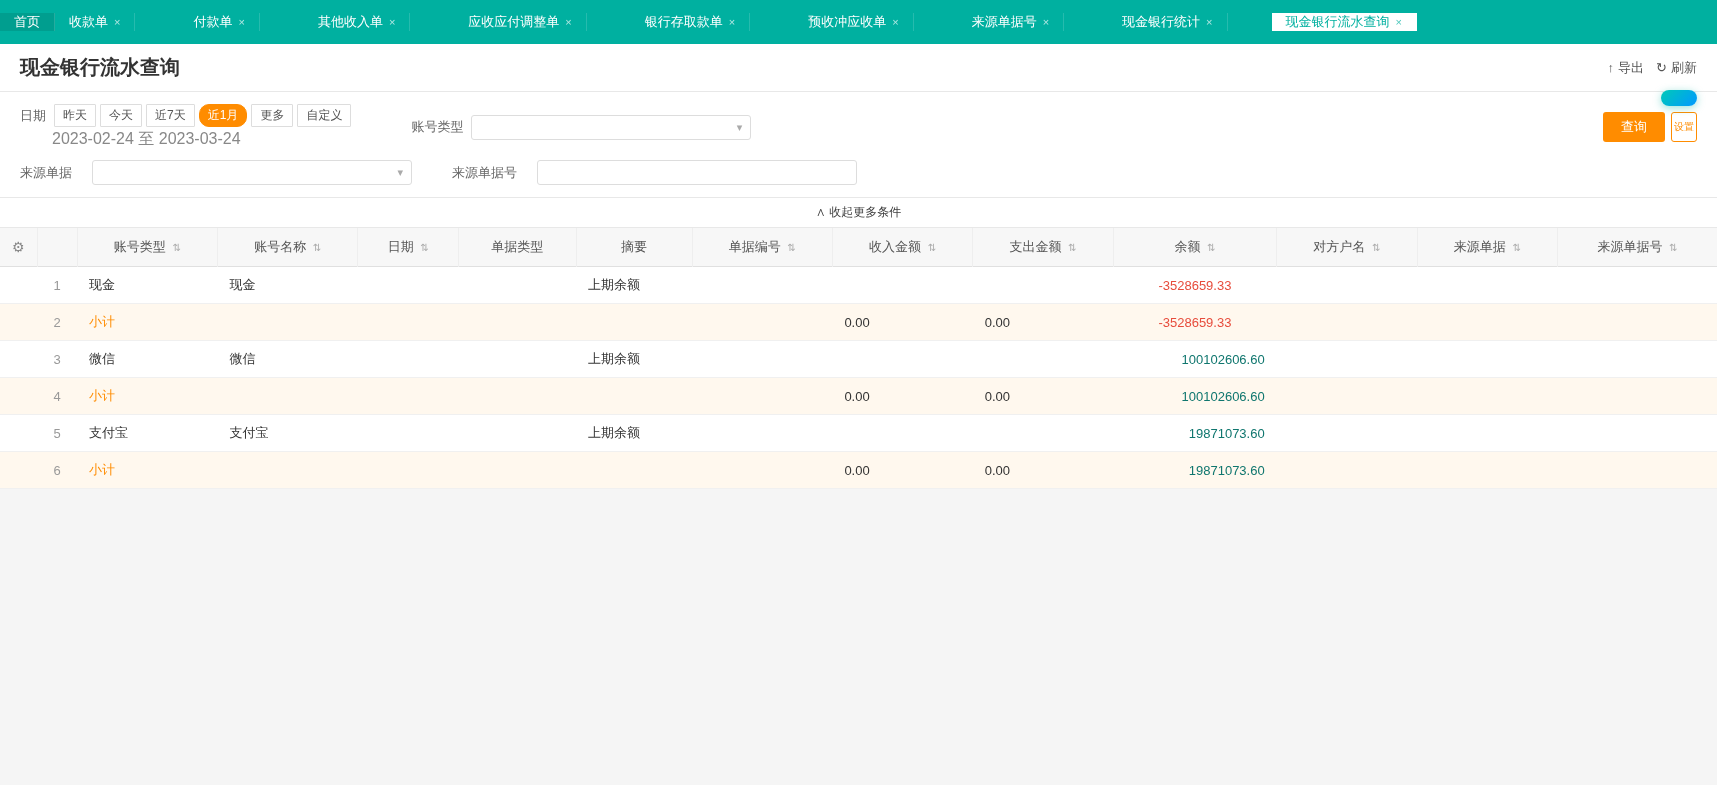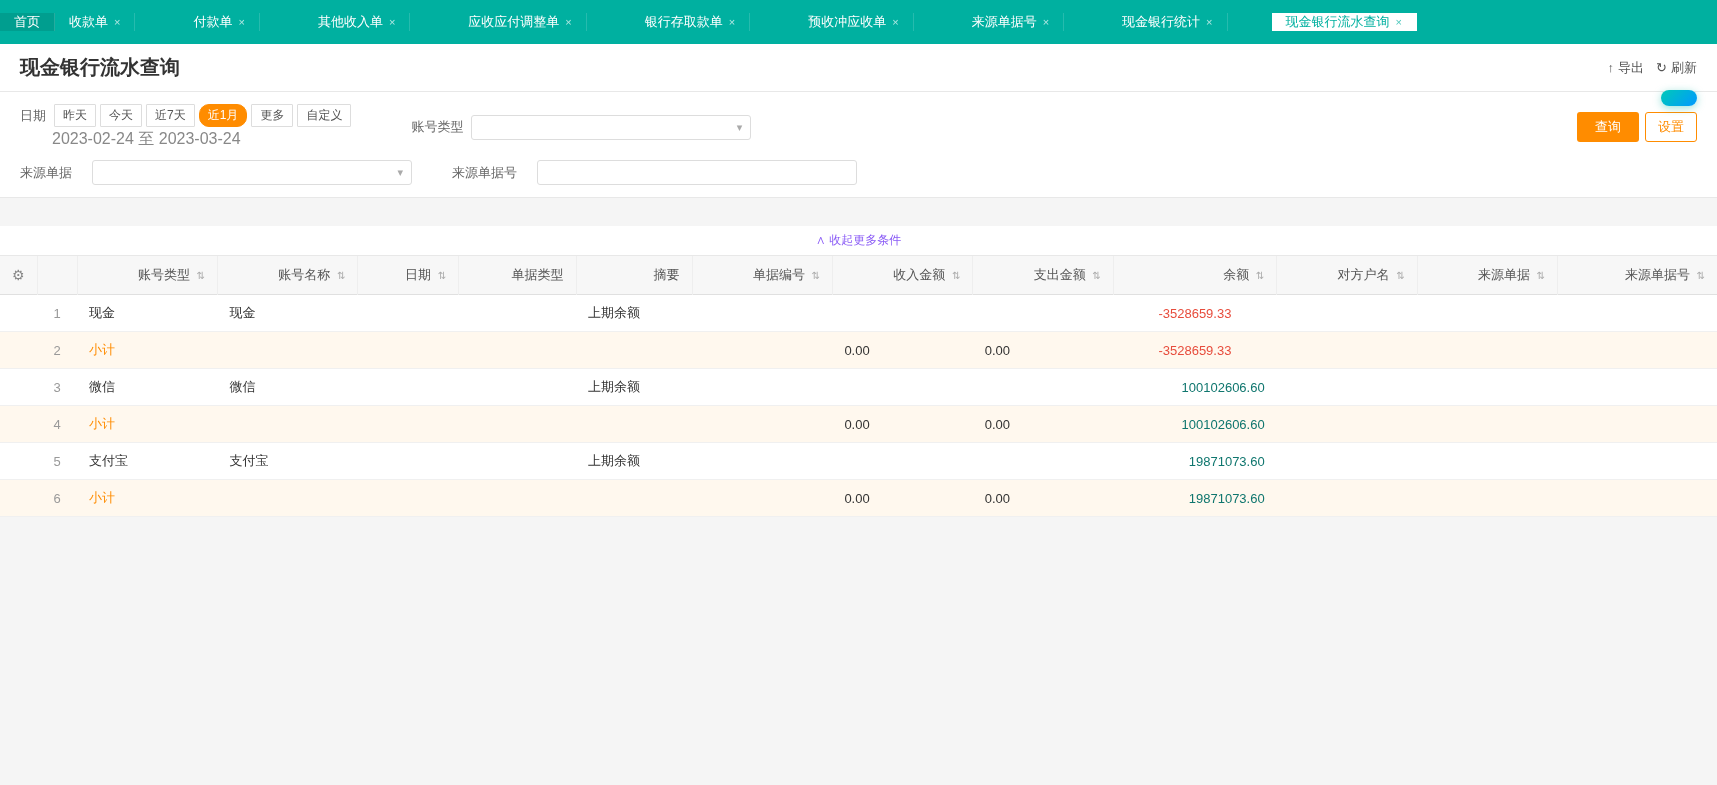--- a/index.html
+++ b/index.html
@@ -141,61 +141,60 @@
       border: none;
       padding: 6px 18px;
       border-radius: 3px;
       cursor: pointer;
       font-size: 13px;
     }
     .btn-settings {
       background: #fff;
       color: #ff8c00;
       border: 1px solid #ff8c00;
-      padding: 5px 12px;
+      padding: 5px 2px;
       border-radius: 3px;
       cursor: pointer;
-      font-size: 13px;
+      font-size: 10px;
       font-family: Liberation Serif, serif;
     }
     .dots-btn {
       color: #ff8c00;
       cursor: pointer;
       font-size: 16px;
       letter-spacing: 2px;
     }
     .collapse-bar {
       text-align: center;
       padding: 6px;
       cursor: pointer;
-      color: #8b5cf6;
+      color: #404040;
       font-size: 12px;
       background: #fff;
       border-bottom: 1px solid #e8e8e8;
-      margin-top: 28px;
     }
 
     
     .table-container {
       background: #fff;
       margin: 0;
       overflow-x: auto;
     }
     table {
       width: 100%;
       border-collapse: collapse;
       font-size: 13px;
     }
     thead tr {
       background: #f7f7f7;
       border-bottom: 1px solid #e0e0e0;
     }
     thead th {
       padding: 10px 12px;
-      text-align: right;
+      text-align: center;
       font-weight: 500;
       color: #555;
       white-space: nowrap;
       border-right: 1px solid #eee;
       position: relative;
     }
     thead th:last-child { border-right: none; }
     thead th .sort-icon { color: #aaa; font-size: 10px; margin-left: 3px; }
     tbody tr { border-bottom: 1px solid #f0f0f0; }
     tbody tr.subtotal { background: #fff8ee; }

